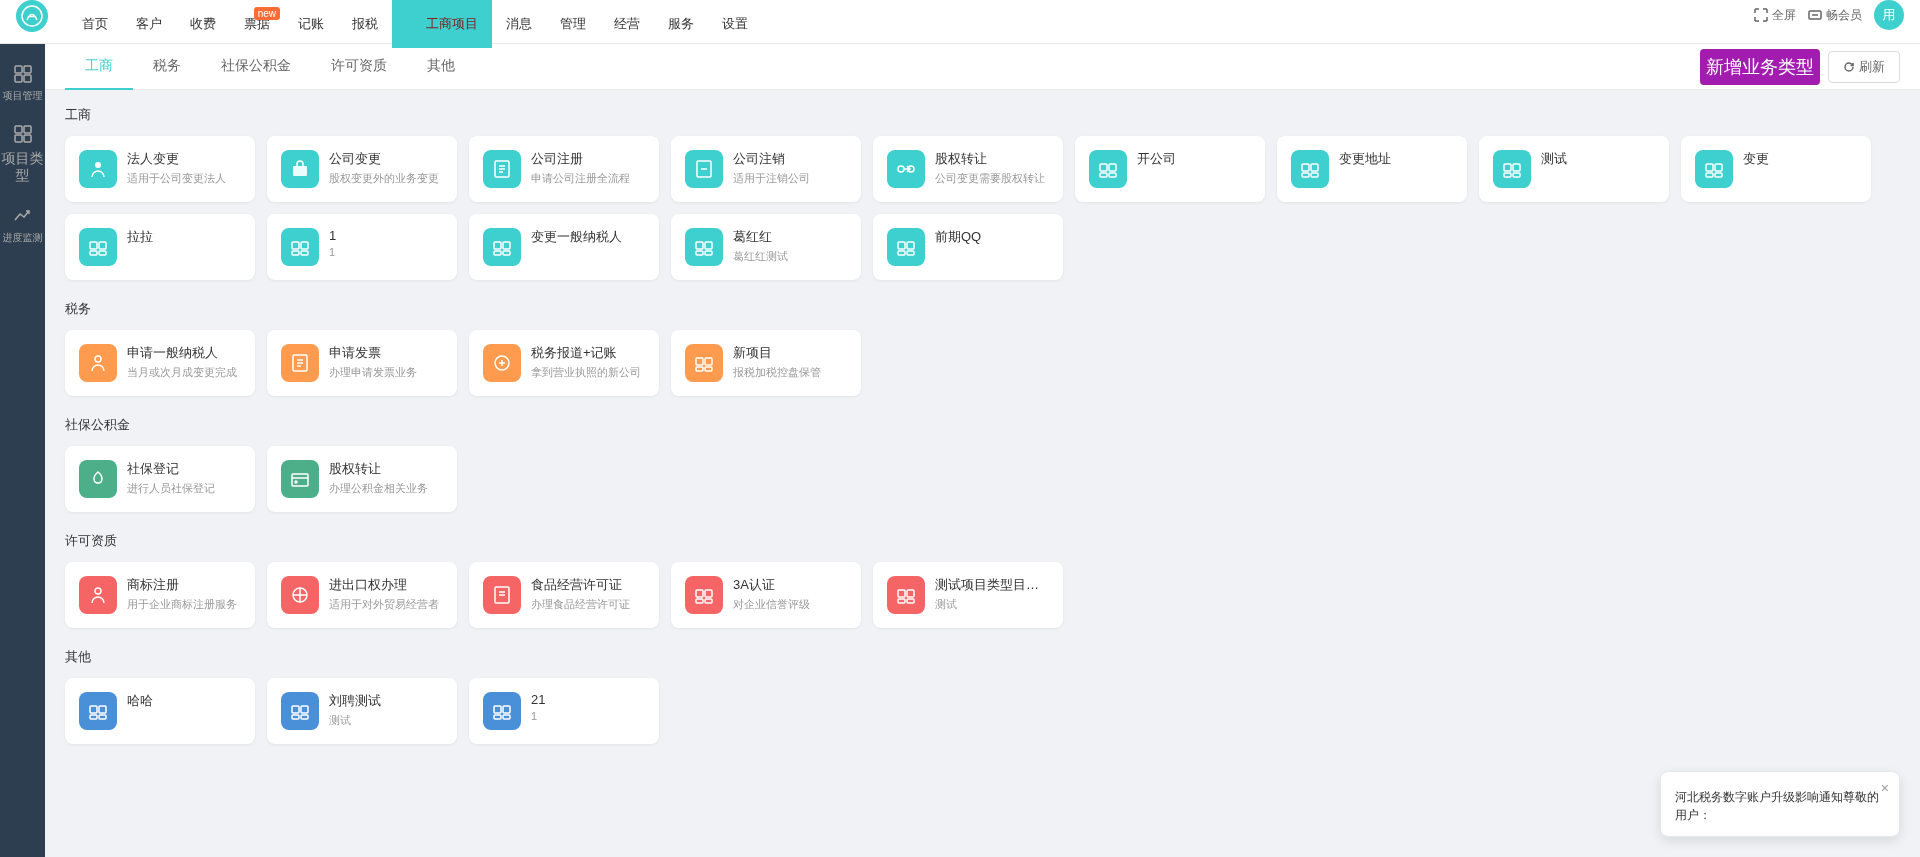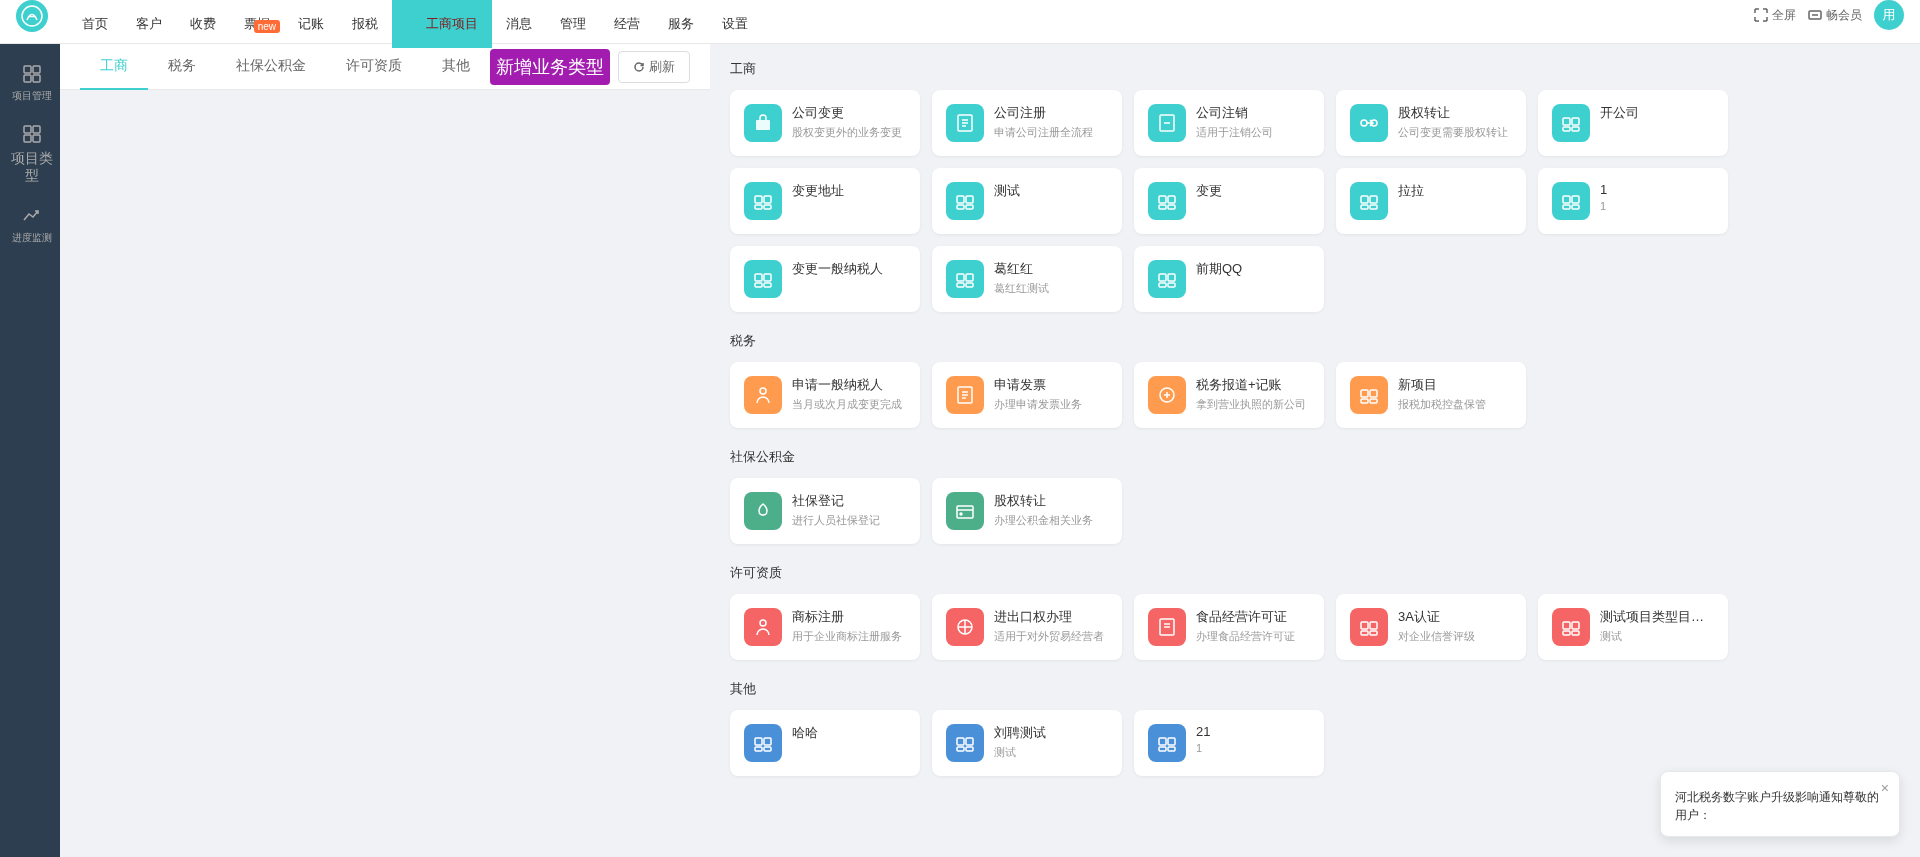--- a/index.html
+++ b/index.html
@@ -37,21 +37,21 @@
       font-size: 13px;
       position: relative;
     }
     .nav-item.active {
       background: #3ecfcf;
       color: #7f1d1d;
       padding-left: 34px;
     }
     .nav-badge {
       position: absolute;
-      top: 20px;
+      top: 7px;
       right: 4px;
       background: #ff6b35;
       color: white;
       font-size: 10px;
       padding: 1px 4px;
       border-radius: 3px;
     }
     .top-nav-right {
       display: flex; align-items: center; gap: 12px;
       margin-left: auto;
@@ -72,25 +72,25 @@
 
     
     .main-layout {
       display: flex;
       flex: 1;
       overflow: hidden;
     }
 
     
     .sidebar {
-      width: 60px;
+      width: 45px;
       background: #2d3e50;
       display: flex;
       flex-direction: column;
-      align-items: flex-end;
+      align-items: center;
       padding-top: 10px;
       gap: 4px;
     }
     .sidebar-item {
       width: 56px;
       display: flex;
       flex-direction: column;
       align-items: center;
       padding: 8px 4px;
       cursor: pointer;
@@ -102,21 +102,21 @@
     .sidebar-item .sidebar-icon {
       width: 24px; height: 24px;
       display: flex; align-items: center; justify-content: center;
     }
 
     
     .content-area {
       flex: 1;
       overflow: hidden;
       display: flex;
-      flex-direction: row;
+      flex-direction: column;
       background: #f0f2f5;
     }
 
     
     .sub-tabs {
       background: #fff;
       display: flex;
       align-items: center;
       padding: 0 20px;
       border-bottom: 1px solid #e8e8e8;
@@ -389,20 +389,32 @@
         </button>
       </div>
     </div>
 
     <div class="scroll-content">
 
       <div class="section">
         <div class="section-title">工商</div>
         <div class="card-grid">
 
+          <div class="service-card">
+            <div class="card-icon icon-teal">
+              <svg width="20" height="20" fill="white" viewBox="0 0 20 20">
+                  <circle cx="10" cy="6" r="3"></circle>
+                  <path d="M4 18c0-3.3 2.7-6 6-6s6 2.7 6 6" stroke="white" fill="none" stroke-width="1.5"></path>
+                </svg>
+            </div>
+            <div class="card-info">
+              <div class="card-name">法人变更</div>
+              <div class="card-desc">适用于公司变更法人</div>
+            </div>
+          </div>
 
           <div class="service-card">
             <div class="card-icon icon-teal">
               <svg width="20" height="20" fill="white" viewBox="0 0 20 20">
                   <rect x="3" y="7" width="14" height="10" rx="1" fill="white" opacity="0.9"></rect>
                   <path d="M7 7V5a3 3 0 0 1 6 0v2" stroke="white" fill="none" stroke-width="1.5"></path>
                 </svg>
             </div>
             <div class="card-info">
               <div class="card-name">公司变更</div>

